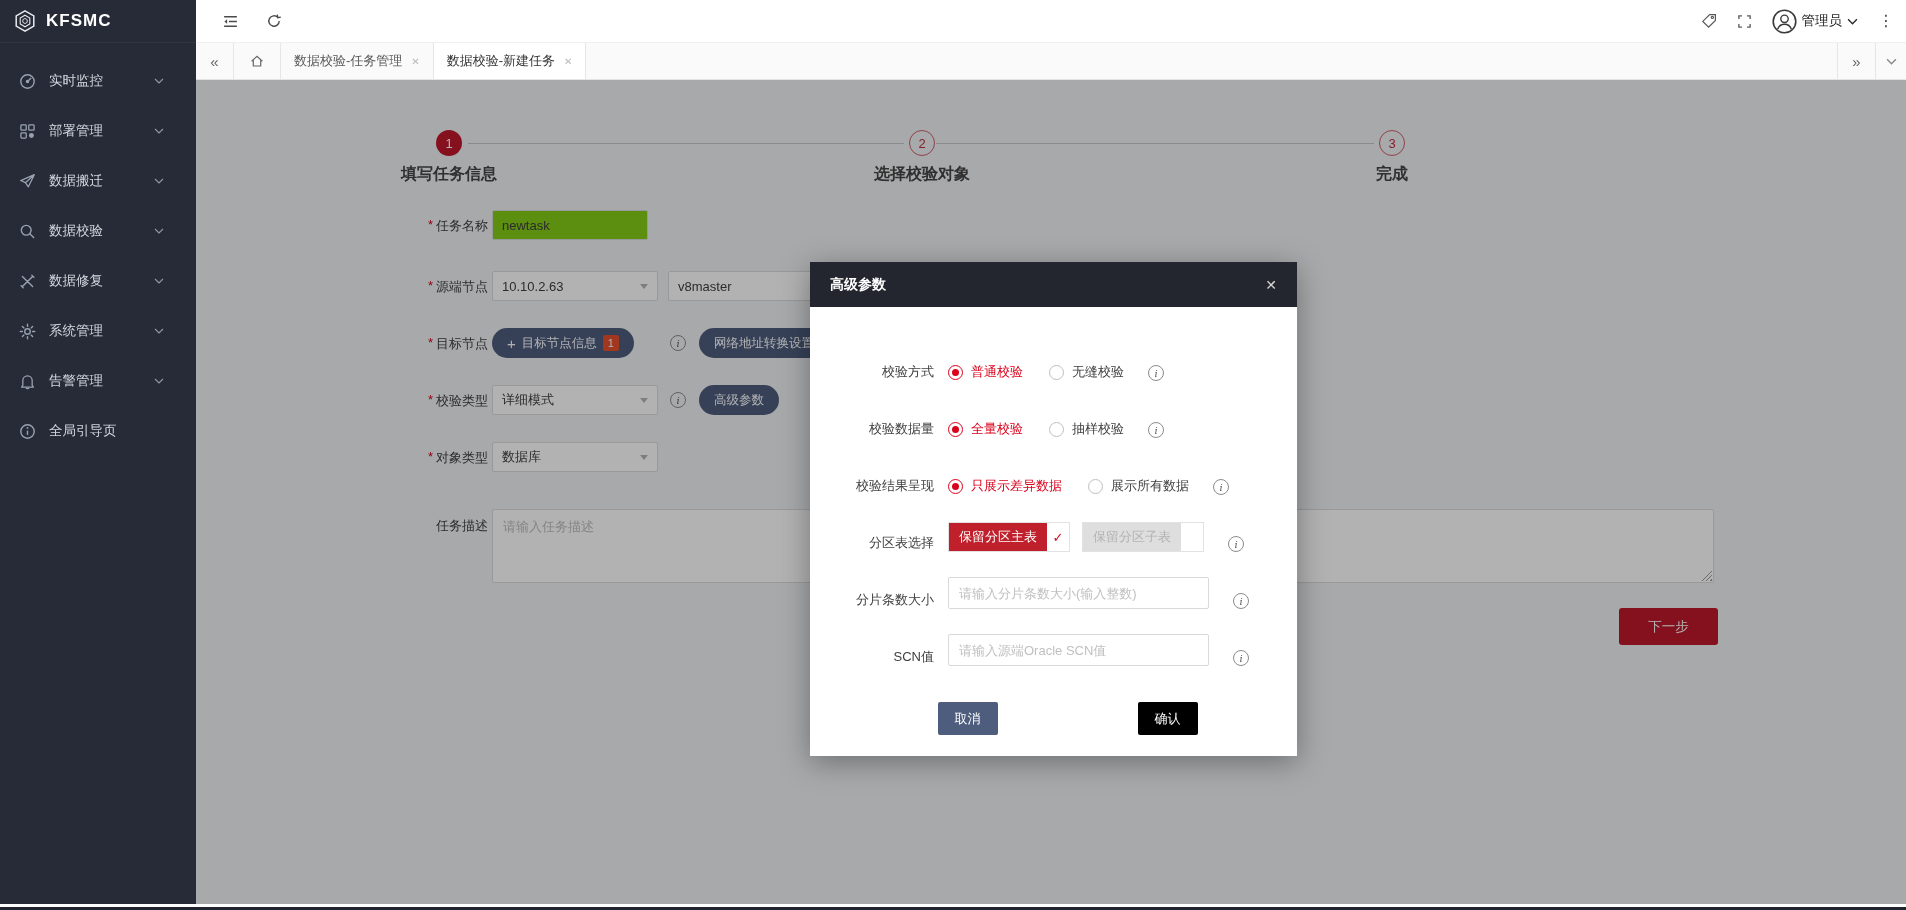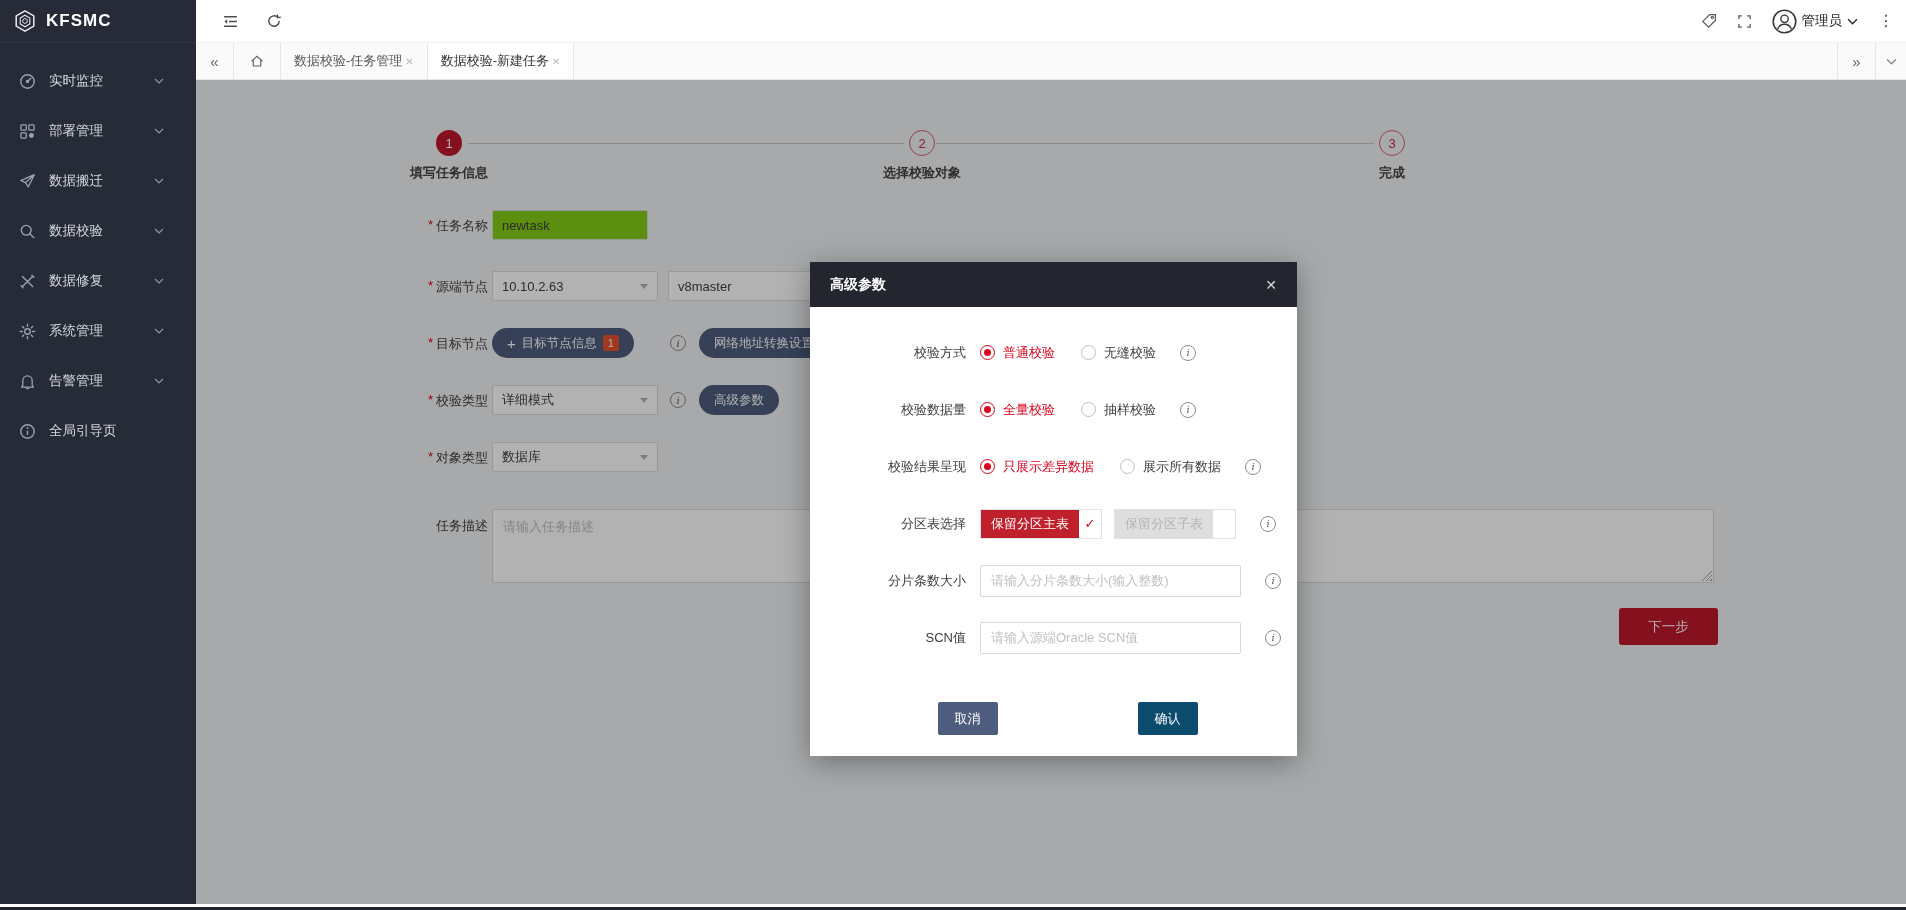--- a/index.html
+++ b/index.html
@@ -28,36 +28,36 @@
   .user { display:flex; align-items:center; gap:5px; cursor:pointer; color:#262626; font-size:13.5px; }
   .avatar { width:25px; height:25px; color:#3a3a3a; }
   .dots { font-size:16px; color:#444; cursor:pointer; line-height:1; }
 
   
   #tabbar { position:absolute; left:196px; top:43px; width:1710px; height:37px; background:#fafafa;
             border-bottom:1px solid #e4e4e4; display:flex; align-items:stretch; z-index:5; }
   .tcell { display:flex; align-items:center; justify-content:center; border-right:1px solid #e6e6e6; color:#666; cursor:pointer; }
   .tcell.narrow { width:38px; font-size:15px; }
   .tcell.home { width:47px; }
-  .tab { padding:0 13px; gap:3px; font-size:13px; color:#595959; }
+  .tab { padding:0 13px; gap:9px; font-size:13px; color:#595959; }
   .tab.active { background:#fff; color:#333; }
   .tclose { color:#b8b8b8; font-size:10px; }
   .tspacer { flex:1; border-right:1px solid #e6e6e6; cursor:default; }
   .tcell.chev { width:30px; border-right:none; color:#888; }
 
   
   #content { position:absolute; left:196px; top:80px; width:1710px; height:824px; background:#f0f2f5; z-index:1; }
   #mask { position:absolute; left:196px; top:80px; width:1710px; height:824px; background:rgba(0,0,0,0.30); z-index:20; }
 
   .step-line { position:absolute; height:1px; background:#c6c6c6; top:63px; }
   .step-circle { position:absolute; width:26px; height:26px; border-radius:50%; top:50px;
                  display:flex; align-items:center; justify-content:center; font-size:13px; }
   .step-circle.done { background:#c0192c; color:#fff; }
   .step-circle.todo { border:1px solid #cd606b; color:#c0303f; }
-  .step-label { position:absolute; top:84px; width:140px; text-align:center; font-size:13px; color:#454545; font-weight:600; }
+  .step-label { position:absolute; top:84px; width:140px; text-align:center; font-size:16px; color:#454545; font-weight:600; }
 
   .flabel { position:absolute; width:120px; display:flex; justify-content:flex-end; gap:3px; font-size:13px; color:#404040; }
   .star { color:#d9031c; }
   .select { position:absolute; height:30px; background:#fff; border:1px solid #dcdcdc; border-radius:2px;
             display:flex; align-items:center; justify-content:space-between; padding:0 9px; font-size:13px; color:#404040; cursor:pointer; }
   .caret { width:0; height:0; border-left:4.5px solid transparent; border-right:4.5px solid transparent; border-top:5.5px solid #b5b5b5; }
   .text-input { position:absolute; height:30px; border:1px solid #dcdcdc; border-radius:2px; padding:0 9px;
                 font:13px "Liberation Sans","DejaVu Sans",sans-serif; color:#404040; background:#84cc16; outline:none; }
   .pill { position:absolute; height:30px; border-radius:15px; background:#4e5d7e; color:#fff; font-size:12.5px;
           display:flex; align-items:center; justify-content:center; gap:6px; padding:0 15px; border:none; cursor:pointer; white-space:nowrap; }
@@ -77,21 +77,21 @@
   .next-btn { position:absolute; left:1423px; top:528px; width:99px; height:37px; background:#c0192c; color:#fff;
               font-size:13.5px; border:none; border-radius:3px; cursor:pointer; }
 
   
   #modal { position:absolute; left:810px; top:262px; width:487px; background:#fff; z-index:30;
            box-shadow:0 6px 28px rgba(0,0,0,0.35); }
   .m-header { height:45px; background:#23262f; display:flex; align-items:center; padding:0 20px; }
   .m-title { color:#fff; font-size:14px; font-weight:bold; flex:1; }
   .m-close { color:#d6d6d6; font-size:14px; cursor:pointer; }
   .m-body { padding:17px 0 21px; }
-  .m-row { height:57px; display:flex; align-items:center;padding-left:32px; }
+  .m-row { height:57px; display:flex; align-items:flex-end; }
   .m-label { width:124px; text-align:right; margin-right:14px; color:#404040; font-size:13px; flex:none; }
   .ropt { display:flex; align-items:center; gap:8px; cursor:pointer; }
   .ropt + .ropt { margin-left:26px; }
   .radio { width:15px; height:15px; border-radius:50%; border:1px solid #bfbfbf; background:#fff;
            display:inline-flex; align-items:center; justify-content:center; flex:none; }
   .radio.on { border-color:#d9031c; }
   .radio.on::after { content:""; width:7px; height:7px; border-radius:50%; background:#d9031c; }
   .rtext { font-size:13px; color:#404040; }
   .rtext.sel { color:#d9031c; }
   .m-row .info { margin-left:24px; }
@@ -100,21 +100,21 @@
   .tg-main { background:#c0202c; color:#fff; font-size:13px; display:flex; align-items:center; padding:0 10px; white-space:nowrap; }
   .tg-main.sub { background:#dedede; color:#b3b3b3; }
   .tg-box { width:22px; background:#fff; display:flex; align-items:center; justify-content:center;
             color:#d9031c; font-size:13px; font-weight:bold; }
   .m-input { width:261px; height:32px; border:1px solid #d9d9d9; border-radius:2px; padding:0 10px;
              font:13px "Liberation Sans","DejaVu Sans",sans-serif; color:#404040; outline:none; }
   .m-input::placeholder { color:#c0c0c0; }
   .m-footer { margin-top:36px; display:flex; justify-content:center; gap:140px; position:relative; left:14px; }
   .m-btn { width:60px; height:33px; border:none; border-radius:2px; color:#fff; font-size:13px; cursor:pointer; }
   .btn-cancel { background:#4e5d7e; }
-  .btn-confirm { background:#0c4a6e; }
+  .btn-confirm { background:#000000; }
 
   
   #strip-white { position:absolute; left:0; top:904px; width:1906px; height:3px; background:#fff; }
   #strip-dark { position:absolute; left:0; top:907px; width:1906px; height:3px; background:#20242c; }
 </style>
 </head>
 <body>
 
 <div id="sidebar">
   <div class="logo-row">

